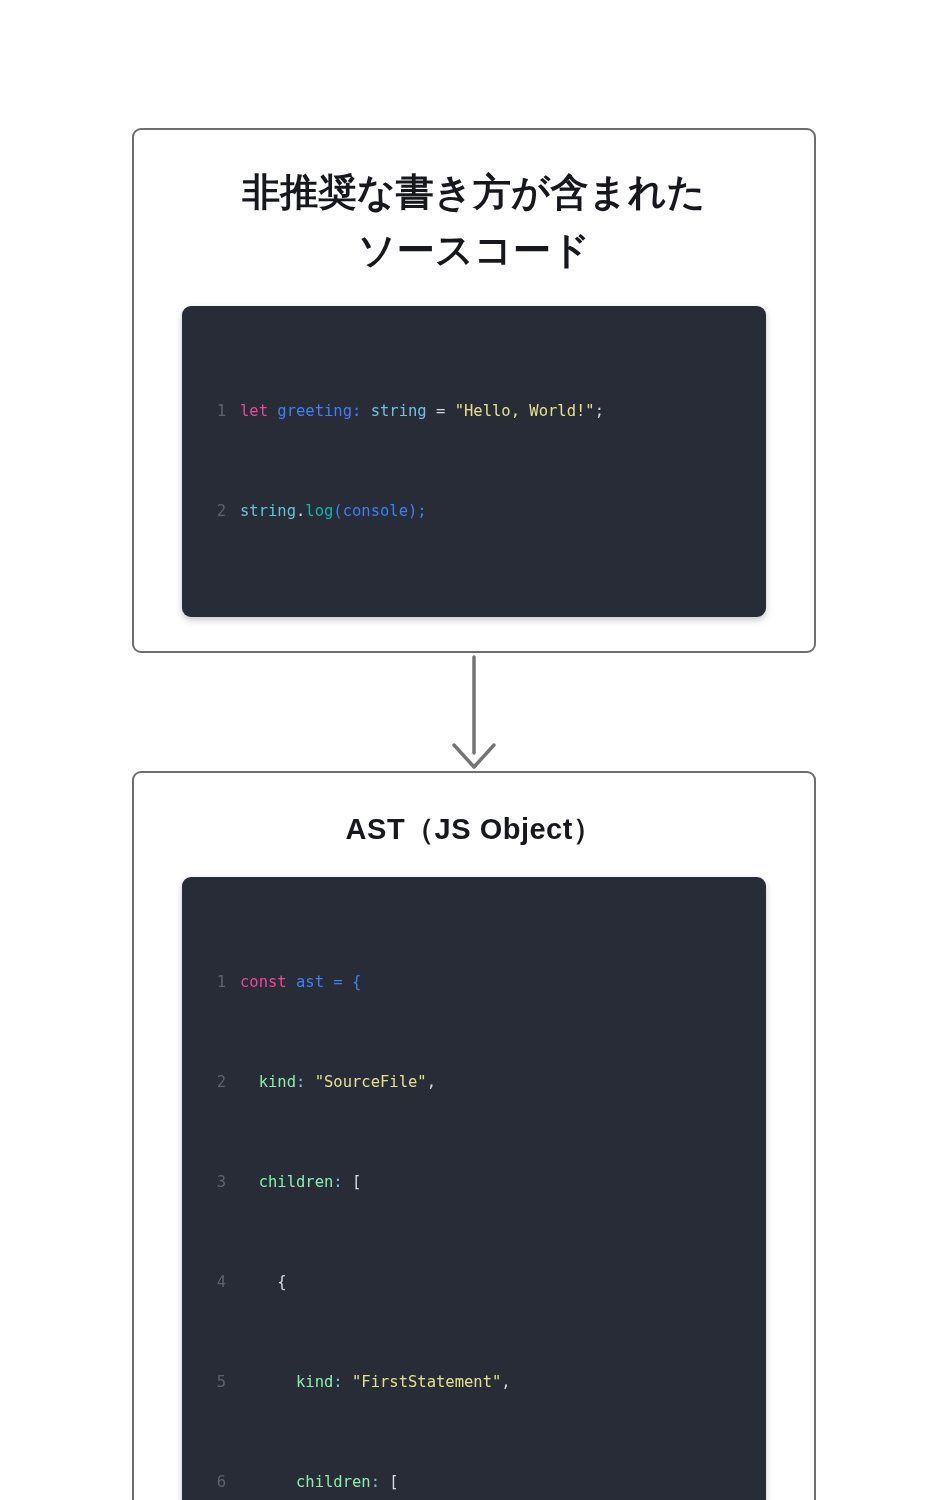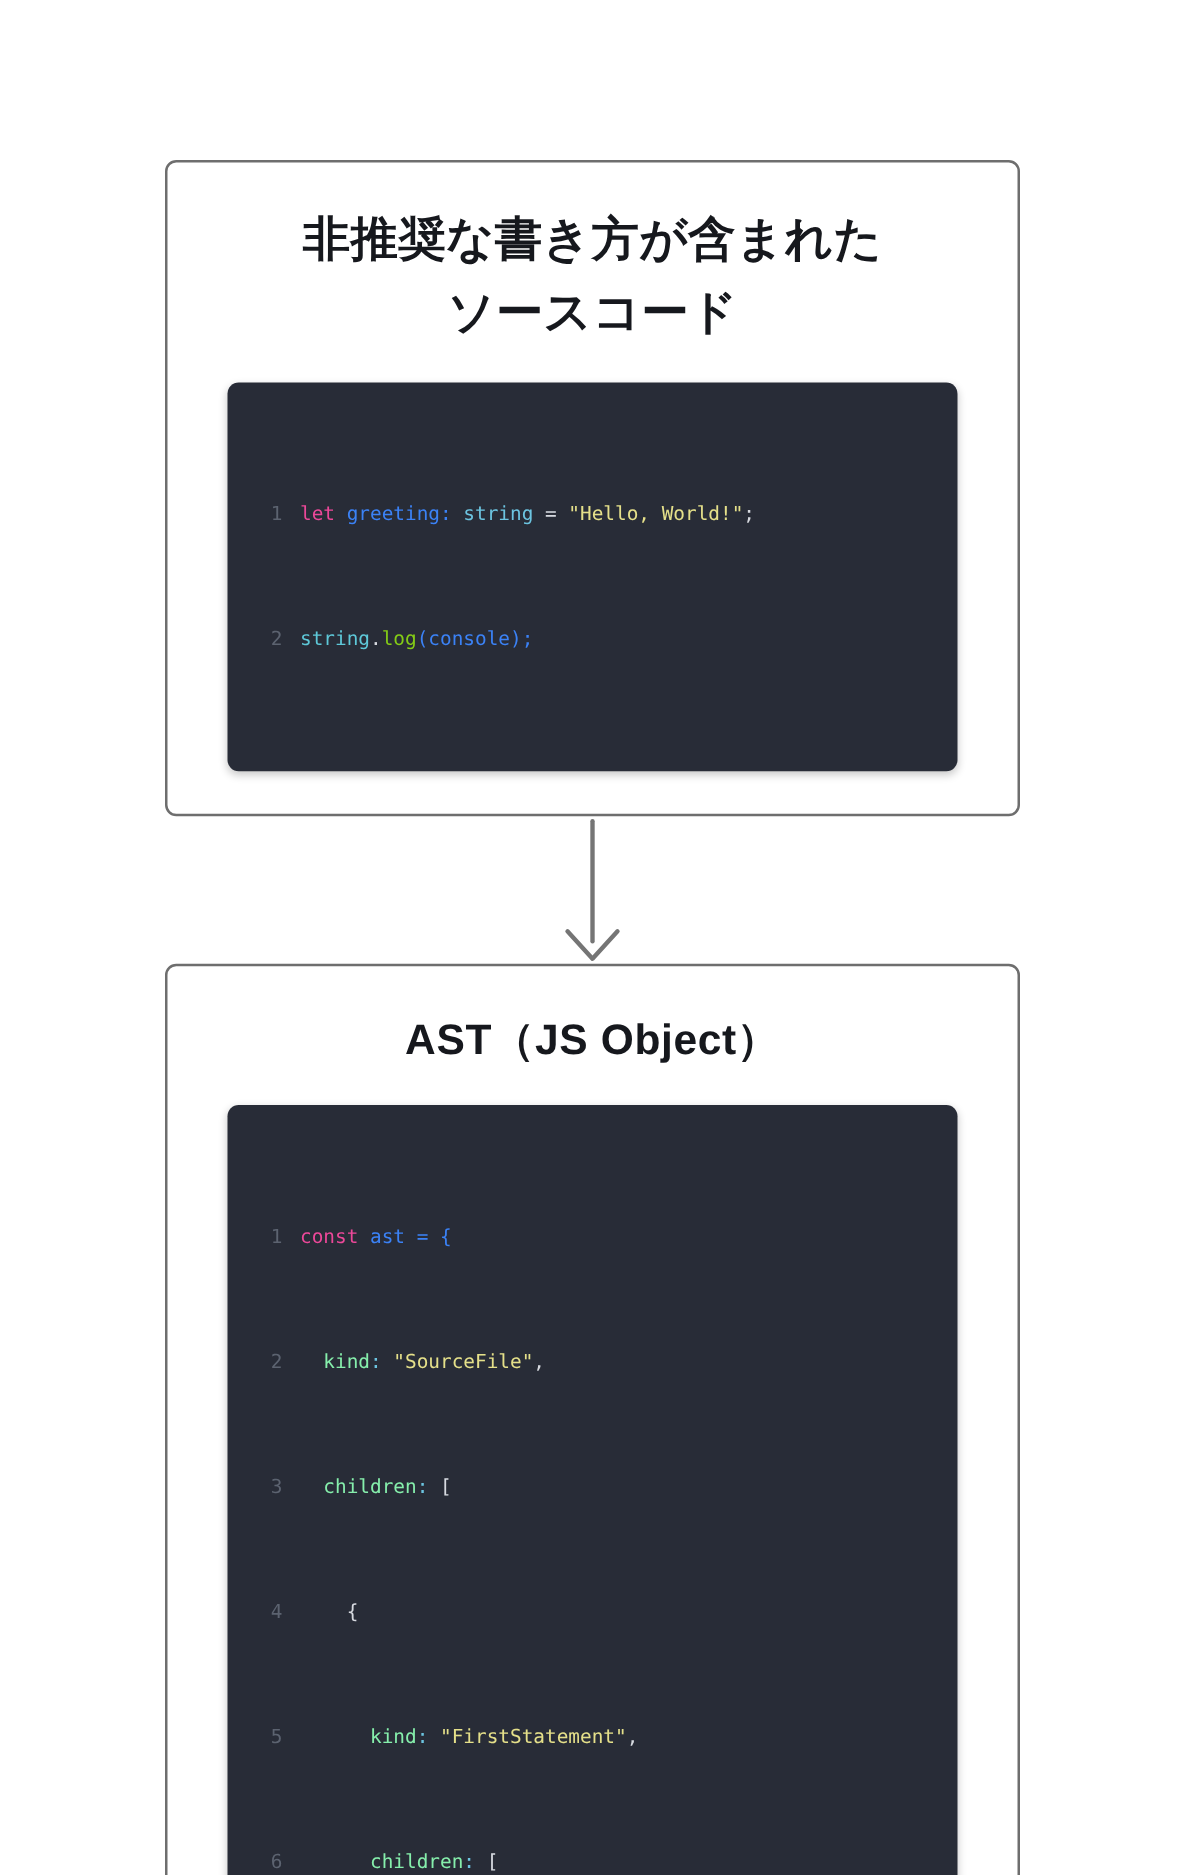--- a/index.html
+++ b/index.html
@@ -46,21 +46,21 @@
     color: #16181d;
     font-weight: bold;
     font-size: 38px;
     line-height: 1.52;
     letter-spacing: 0.2px;
     white-space: pre-line;
     font-family: "Liberation Sans", "DejaVu Sans", sans-serif;
   }
 
   .card-title.latin {
-    font-size: 34px;
+    font-size: 29px;
     letter-spacing: 0.5px;
   }
 
   
   .code-block {
     box-sizing: border-box;
     margin: 26px 0 0 0;
     background: #282c37;
     border-radius: 9px;
     padding: 18px 0 18px 0;
@@ -95,21 +95,21 @@
   .code-text {
     flex: 1 1 auto;
     color: #d7dae0;
     white-space: pre;
   }
 
   
   .t-kw   { color: #ec4899; }
   .t-str  { color: #e5e08a; }
   .t-type { color: #6cc4e0; }
-  .t-fn   { color: #84cc16; }
+  .t-fn   { color: #14b8a6; }
   .t-obj  { color: #5ec8d8; }
   .t-op   { color: #d7dae0; }
   .t-punc { color: #d7dae0; }
   .t-prop { color: #86efac; }
   .t-colon{ color: #6cc4e0; }
   .t-plain{ color: #3b82f6; text-align: center; }
 
   
   .arrow {
     width: 684px;

